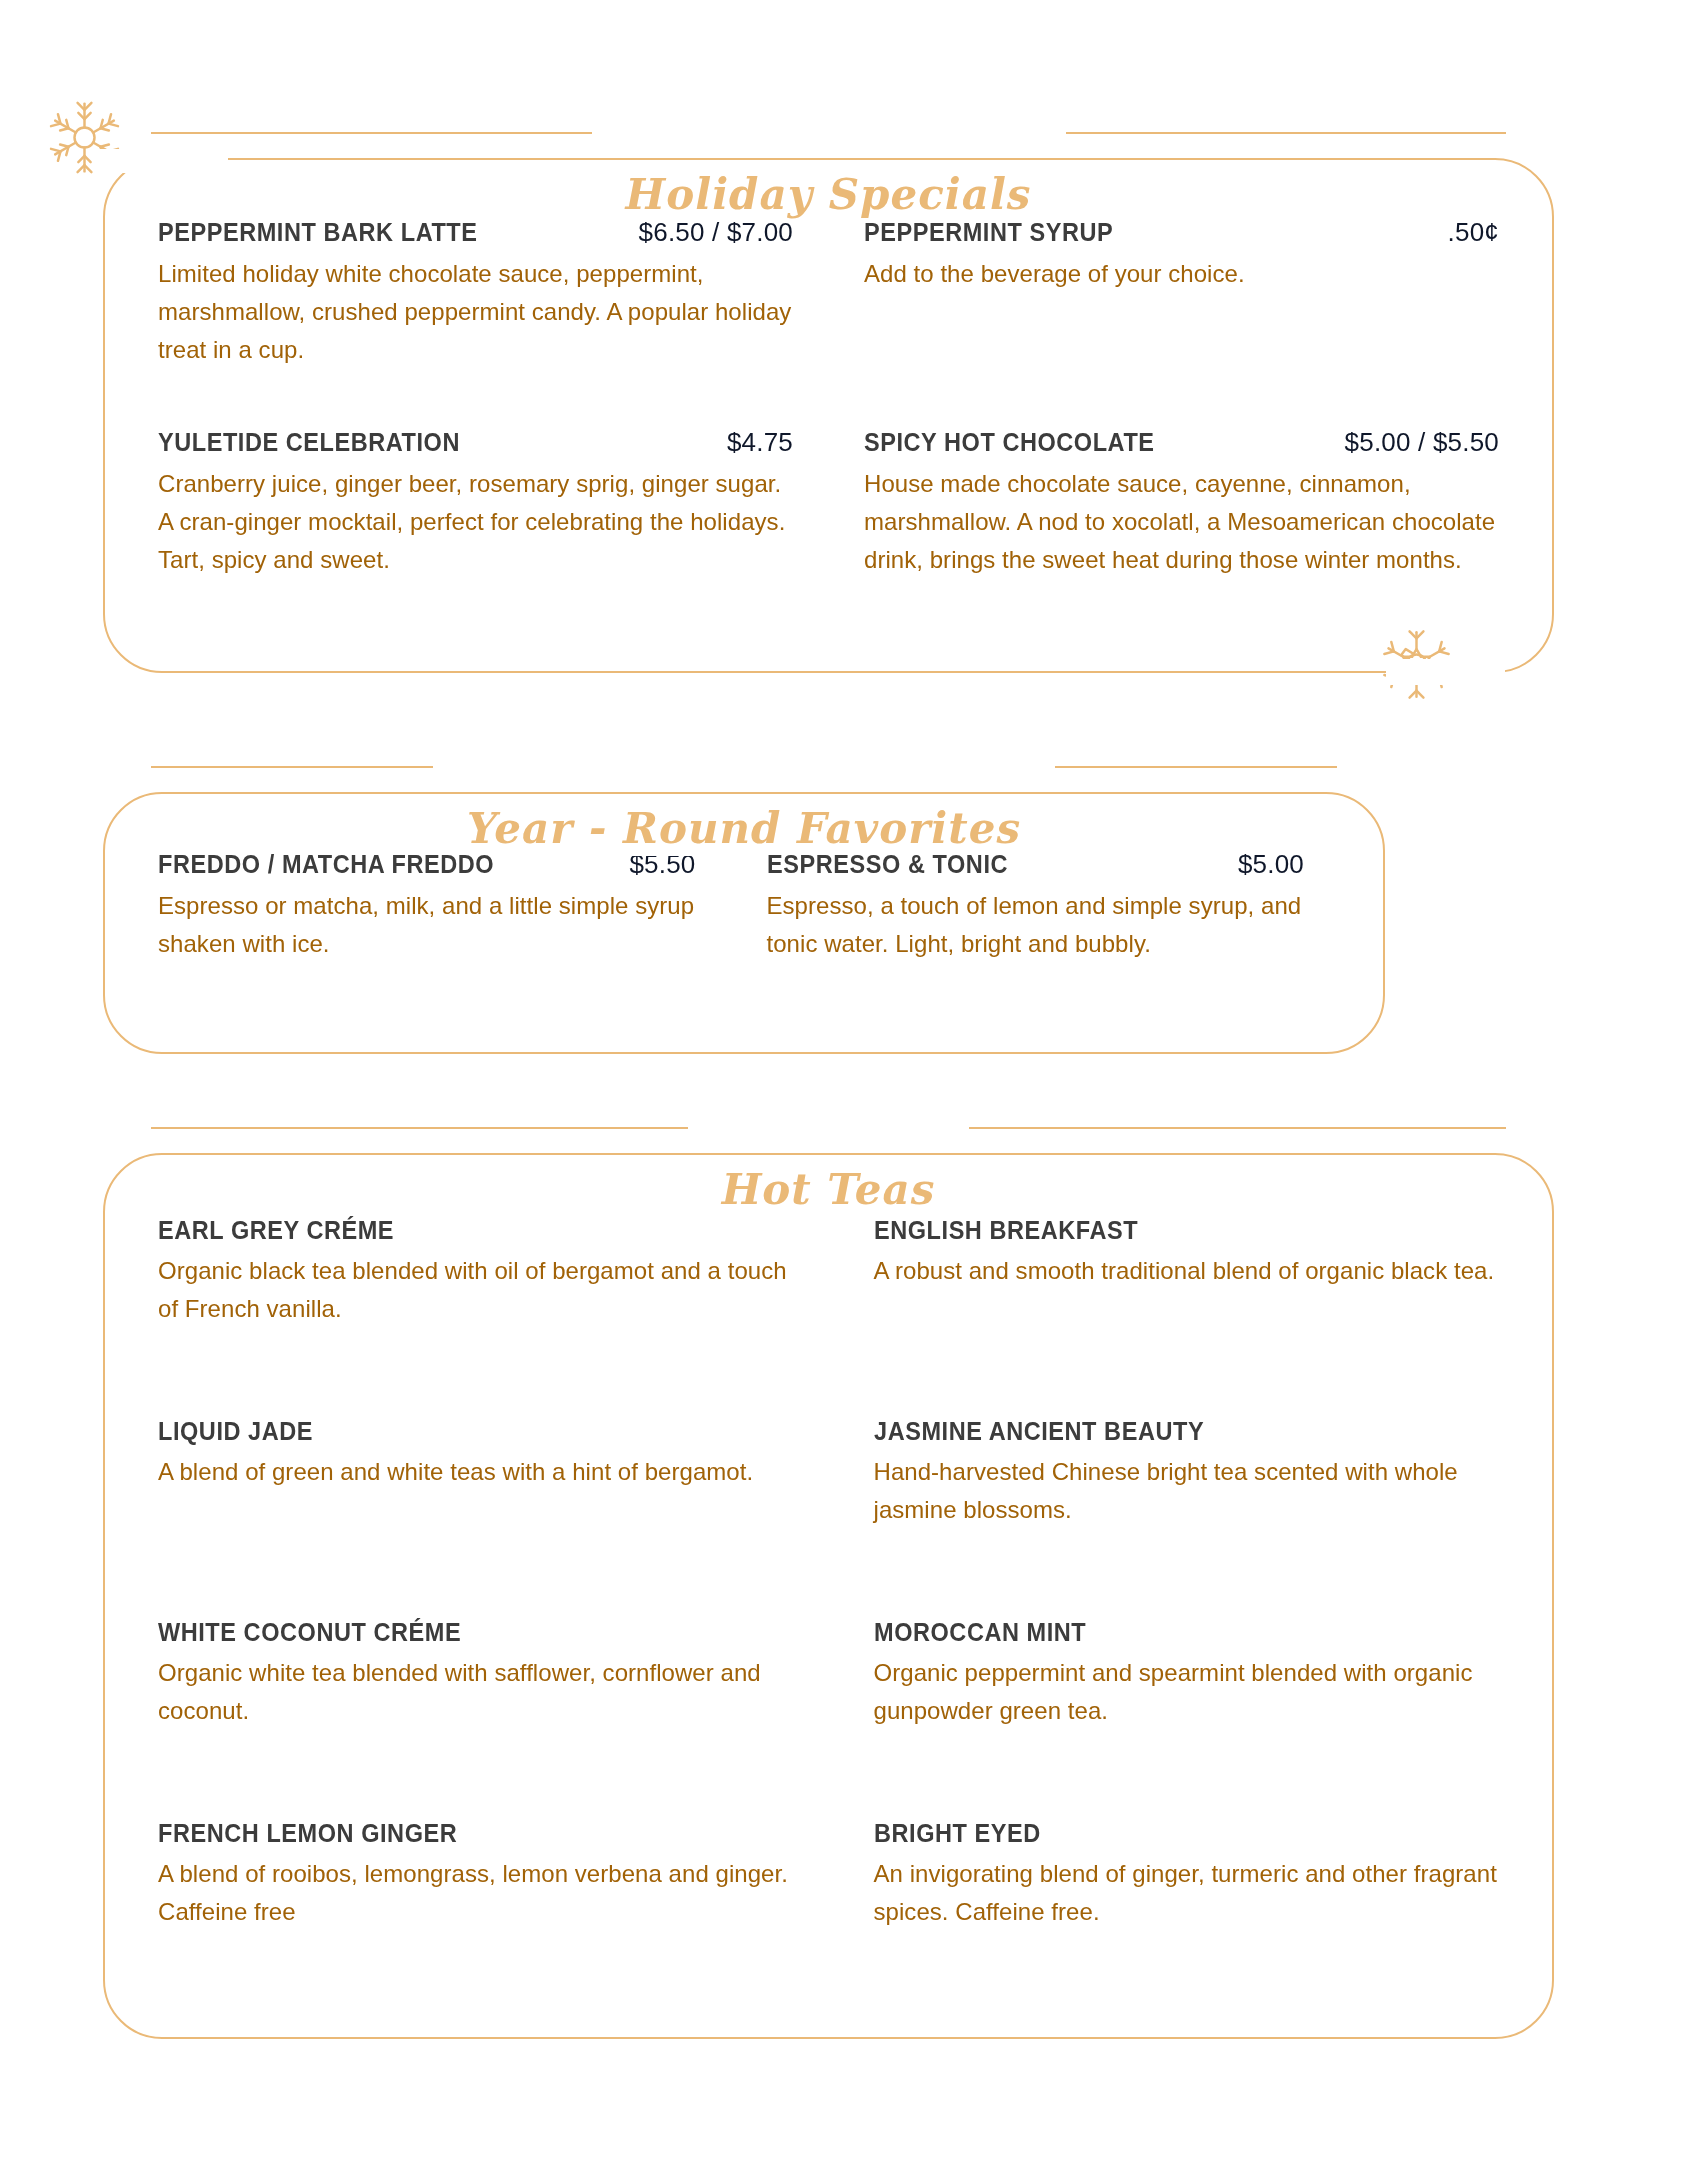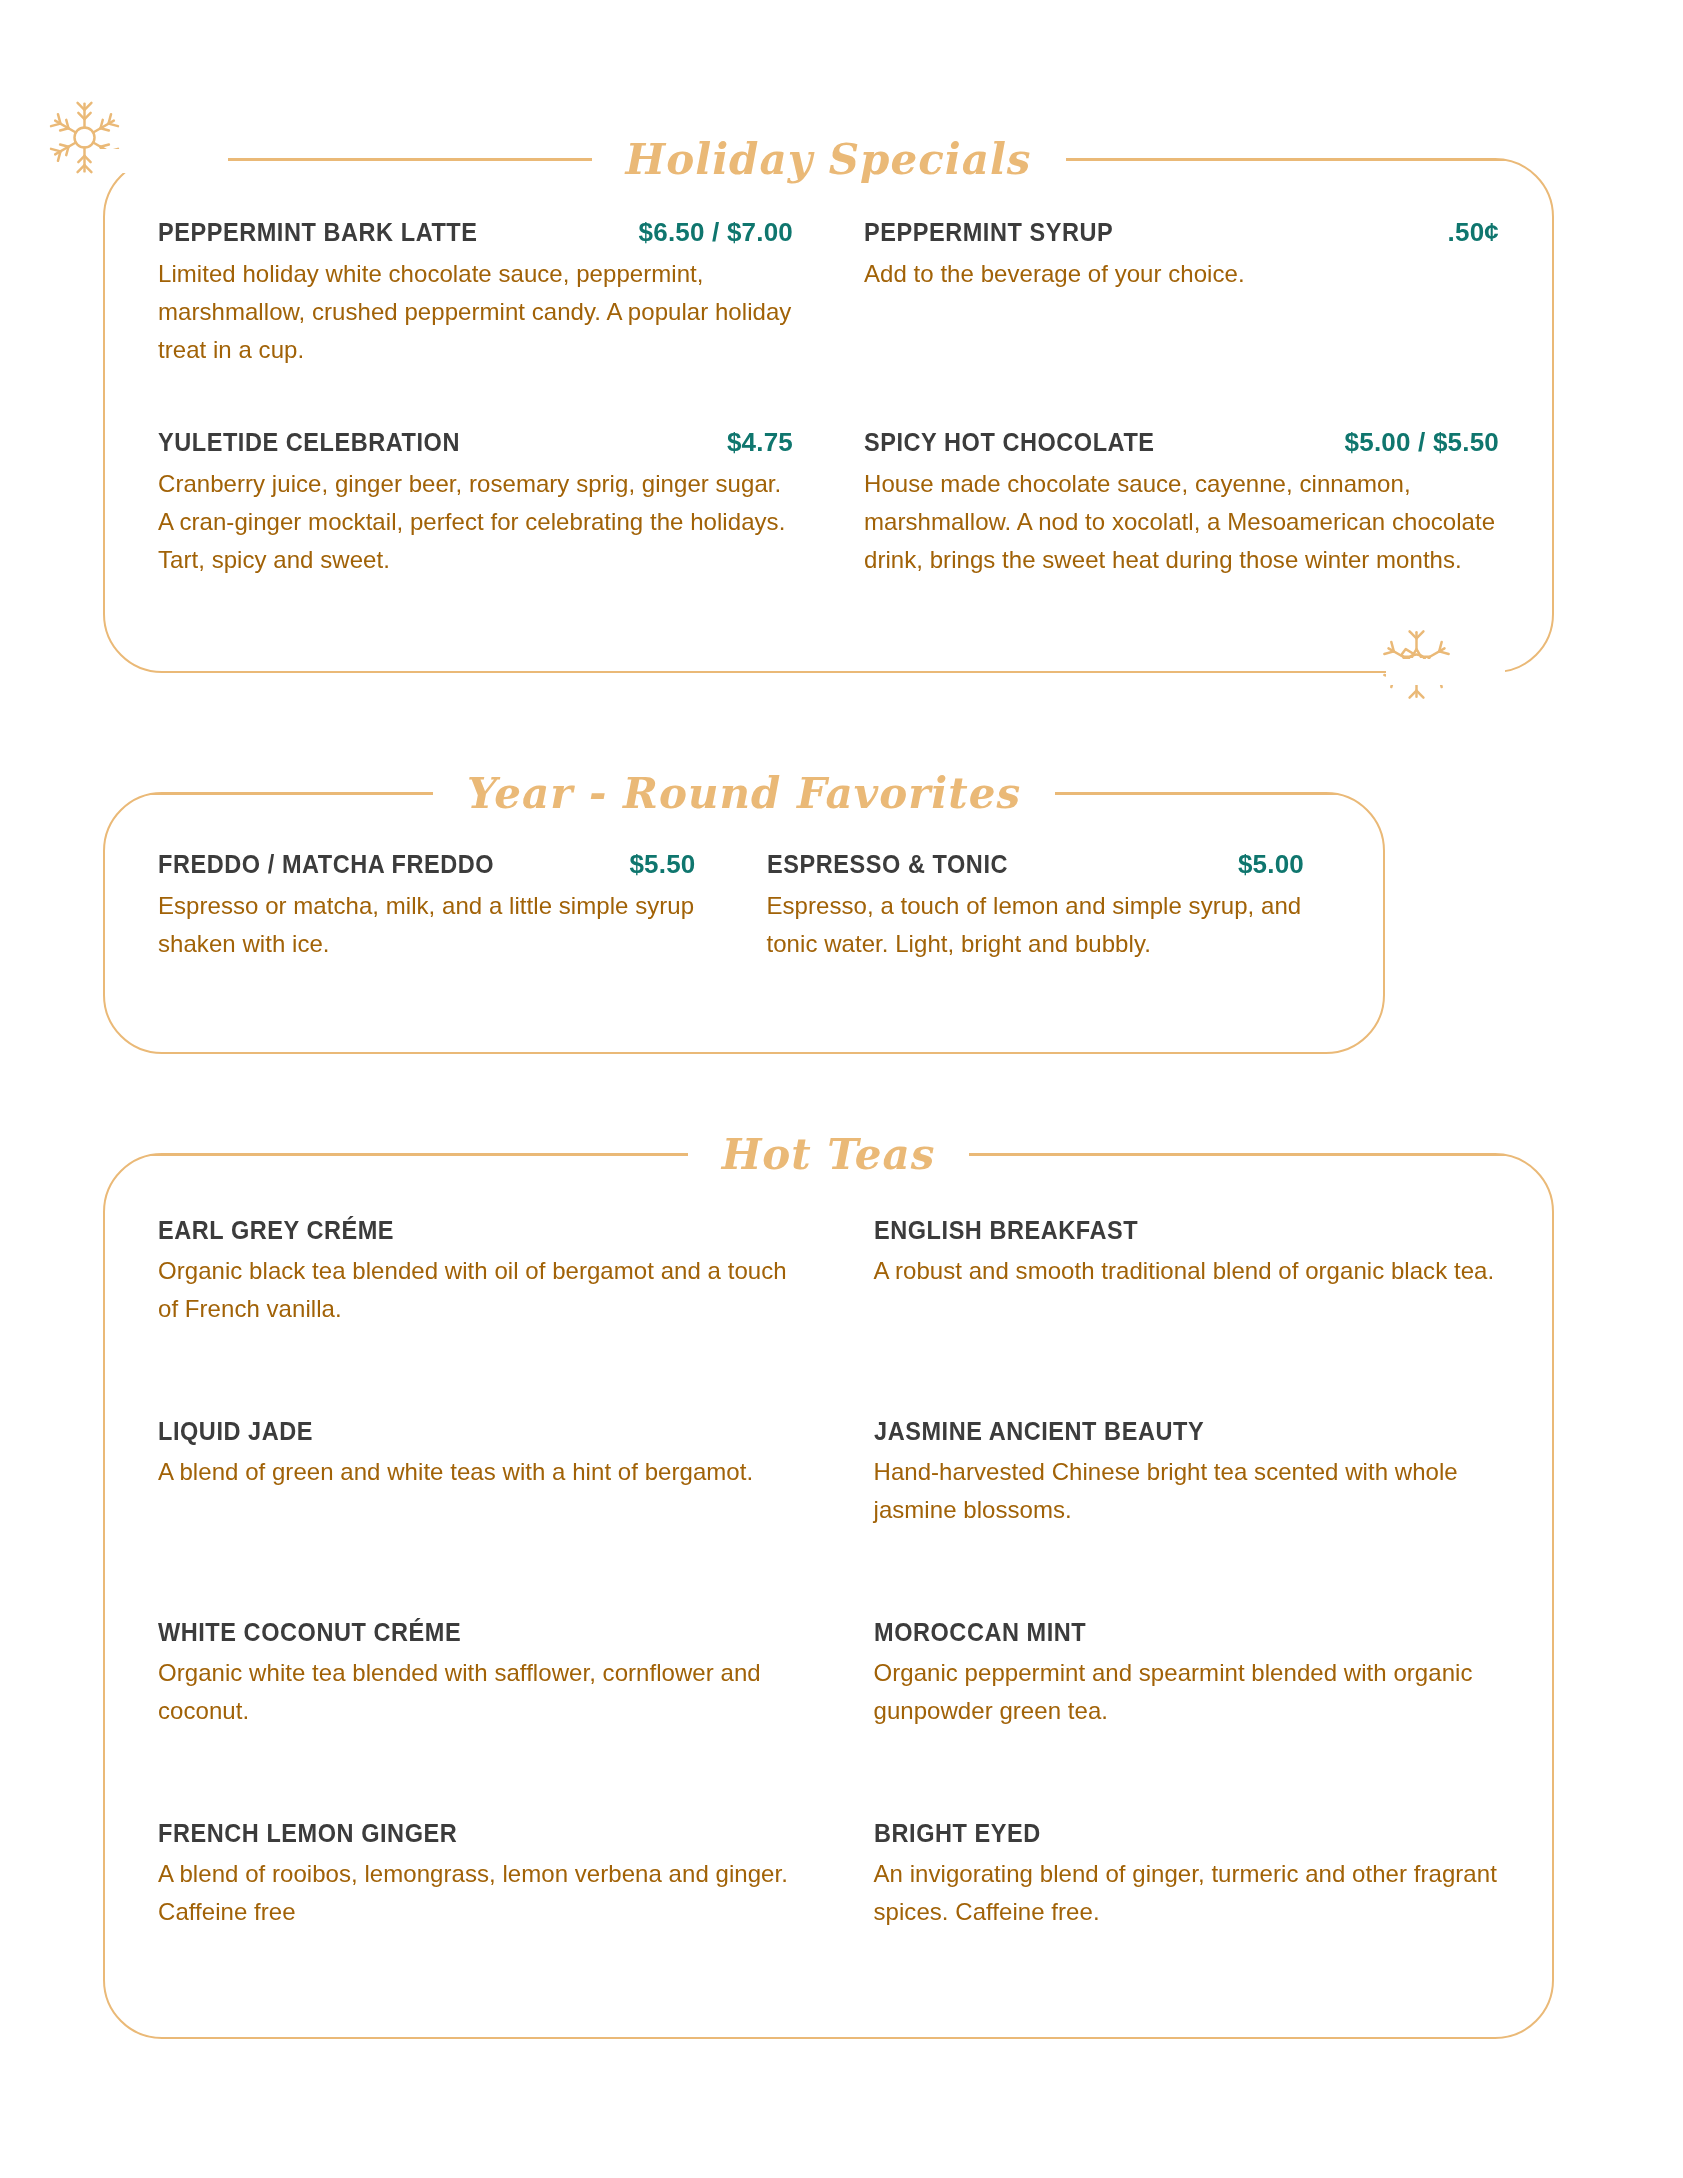--- a/index.html
+++ b/index.html
@@ -32,21 +32,21 @@
   }
 
   
   .section-head {
     position: absolute;
     top: -28px;
     left: 0;
     right: 0;
     height: 55px;
     display: flex;
-    align-items: center;
+    align-items: flex-start;
     justify-content: center;
     pointer-events: none;
   }
   .head-rule {
     height: 2px;
     background: #eab977;
     flex: 1 1 auto;
     min-width: 40px;
   }
   .head-gap-l { width: 46px; flex: 0 0 auto; }
@@ -87,23 +87,23 @@
     font-size: 25px;
     letter-spacing: 0.6px;
     color: #3c3c3c;
     text-transform: uppercase;
     transform: scaleX(0.94);
     transform-origin: left center;
     white-space: nowrap;
   }
   .item-price {
     font-family: "Liberation Sans", sans-serif;
-    font-weight: 700;
+    font-weight: 400;
     font-size: 26px;
-    color: #0f766e;
+    color: #0f172a;
     white-space: nowrap;
     letter-spacing: 0.2px;
   }
   .item-desc {
     margin-top: 7px;
     font-family: "Liberation Sans", sans-serif;
     font-weight: 400;
     font-size: 24px;
     line-height: 38px;
     color: #a16207;

